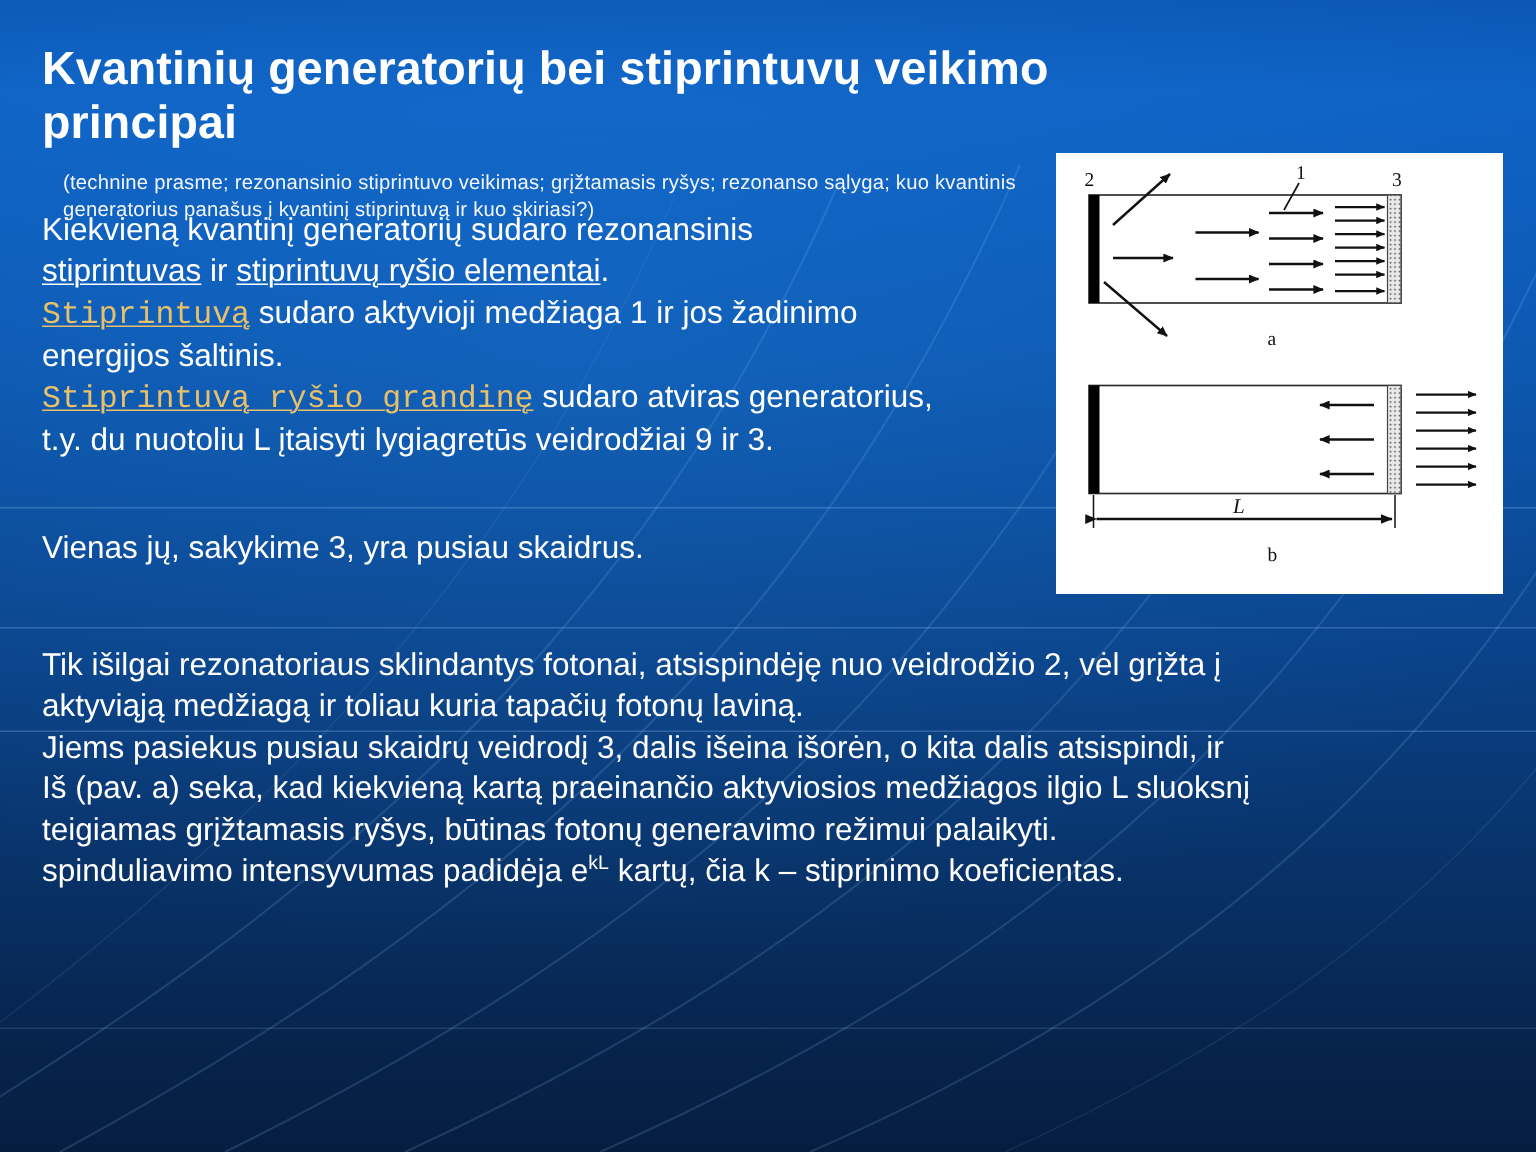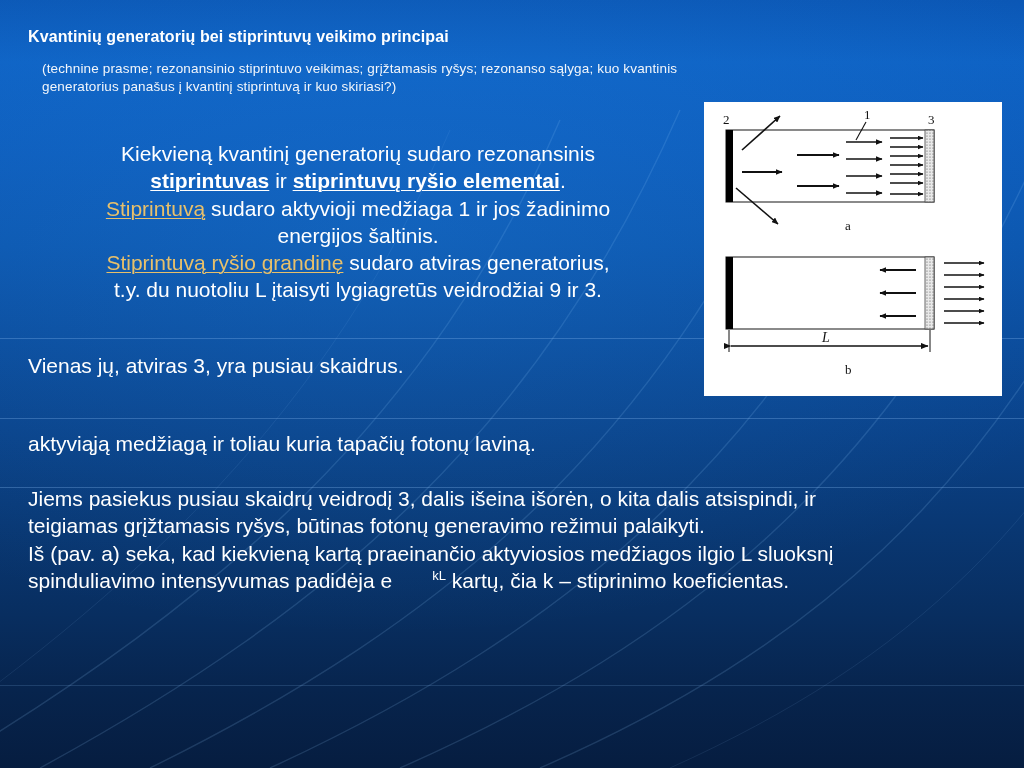--- a/index.html
+++ b/index.html
@@ -60,21 +60,21 @@
   }
 
   
   .title-block {
     position: absolute;
     left: 28px;
     top: 28px;
     width: 690px;
   }
   .slide-title {
-    font-size: 16px;
+    font-size: 31px;
     font-weight: bold;
     color: #ffffff;
     line-height: 1.15;
     letter-spacing: 0.1px;
     margin: 0 0 4px 0;
   }
   .slide-subtitle {
     font-size: 13.5px;
     color: #f2f6fb;
     line-height: 1.28;
@@ -94,33 +94,32 @@
   .para {
     margin: 0;
   }
   .wide {
     width: 975px;
   }
   .u-white {
     text-decoration: underline;
     text-decoration-thickness: 1px;
     text-underline-offset: 2px;
-    font-weight: bold;
   }
   .u-gold {
     color: #e8c06a;
     text-decoration: underline;
     text-decoration-thickness: 1px;
     text-underline-offset: 2px;
+    font-family: Liberation Mono, monospace;
   }
   sup.sup {
     font-size: 0.62em;
     vertical-align: super;
     line-height: 0;
-    margin-left: 40px;
   }
 
   
   .figure {
     position: absolute;
     left: 704px;
     top: 102px;
     width: 298px;
     height: 294px;
     background: #ffffff;
@@ -153,41 +152,42 @@
   <div class="hline" style="top:338px;"></div>
   <div class="hline" style="top:418px;"></div>
   <div class="hline" style="top:487px;"></div>
   <div class="hline" style="top:685px; background:rgba(140,190,245,0.18);"></div>
 
   <div class="title-block">
     <h1 class="slide-title">Kvantinių generatorių bei stiprintuvų veikimo principai</h1>
     <p class="slide-subtitle">(technine prasme; rezonansinio stiprintuvo veikimas; grįžtamasis ryšys; rezonanso sąlyga; kuo kvantinis generatorius panašus į kvantinį stiprintuvą ir kuo skiriasi?)</p>
   </div>
 
-  <div class="body-col" style="top:140px;text-align:center;">
+  <div class="body-col" style="top:140px;">
     <p class="para">Kiekvieną kvantinį generatorių sudaro rezonansinis</p>
     <p class="para"><span class="u-white">stiprintuvas</span><span> ir </span><span class="u-white">stiprintuvų ryšio elementai</span><span>.</span></p>
     <p class="para"><span class="u-gold">Stiprintuvą</span><span> sudaro aktyvioji medžiaga 1 ir jos žadinimo</span></p>
     <p class="para">energijos šaltinis.</p>
     <p class="para"><span class="u-gold">Stiprintuvą ryšio grandinę</span><span> sudaro atviras generatorius,</span></p>
     <p class="para">t.y. du nuotoliu L įtaisyti lygiagretūs veidrodžiai 9 ir 3.</p>
   </div>
 
   <div class="body-col" style="top:352px;">
-    <p class="para">Vienas jų, atviras 3, yra pusiau skaidrus.</p>
+    <p class="para">Vienas jų, sakykime 3, yra pusiau skaidrus.</p>
   </div>
 
   <div class="body-col wide" style="top:430px;">
+    <p class="para">Tik išilgai rezonatoriaus sklindantys fotonai, atsispindėję nuo veidrodžio 2, vėl grįžta į</p>
     <p class="para">aktyviąją medžiagą ir toliau kuria tapačių fotonų laviną.</p>
   </div>
 
   <div class="body-col wide" style="top:485px;">
     <p class="para">Jiems pasiekus pusiau skaidrų veidrodį 3, dalis išeina išorėn, o kita dalis atsispindi, ir</p>
+    <p class="para">Iš (pav. a) seka, kad kiekvieną kartą praeinančio aktyviosios medžiagos ilgio L sluoksnį</p>
     <p class="para">teigiamas grįžtamasis ryšys, būtinas fotonų generavimo režimui palaikyti.</p>
-    <p class="para">Iš (pav. a) seka, kad kiekvieną kartą praeinančio aktyviosios medžiagos ilgio L sluoksnį</p>
     <p class="para"><span>spinduliavimo intensyvumas padidėja e</span><sup class="sup">kL</sup><span> kartų, čia k – stiprinimo koeficientas.</span></p>
   </div>
 
   <div class="figure">
     <svg class="fig-svg" width="298" height="294" viewBox="0 0 298 294" aria-hidden="true">
       <defs>
         <marker id="ah" markerWidth="7" markerHeight="6" refX="6.4" refY="3" orient="auto" markerUnits="userSpaceOnUse">
           <path d="M0,0 L7,3 L0,6 z" fill="#111"></path>
         </marker>
         <marker id="ahs" markerWidth="6" markerHeight="5" refX="5.5" refY="2.5" orient="auto" markerUnits="userSpaceOnUse">

